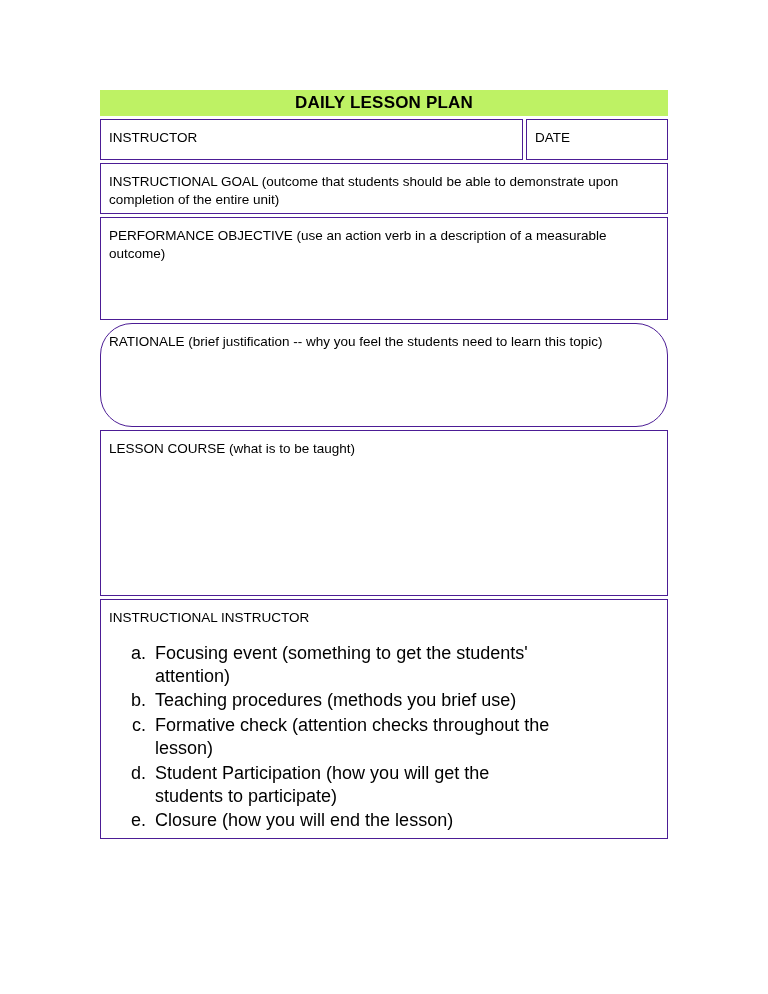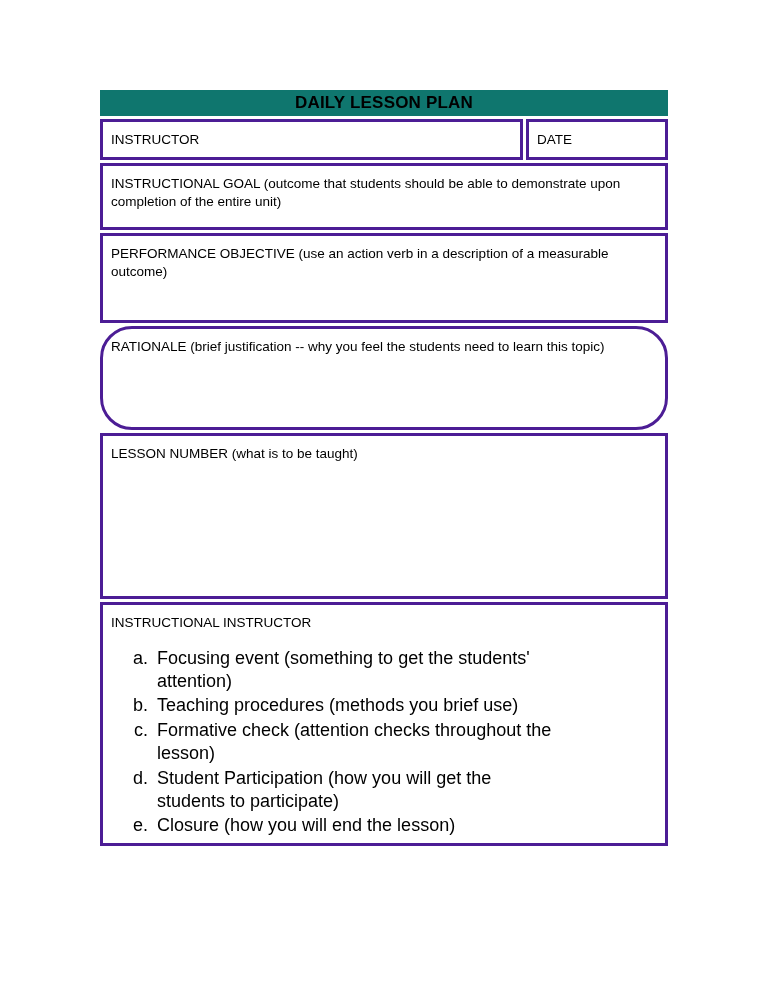--- a/index.html
+++ b/index.html
@@ -26,33 +26,33 @@
   td.banner {
     height: 24px;
     text-align: center;
     vertical-align: middle;
     font-weight: bold;
     font-size: 17px;
     padding: 3px 2px;
     letter-spacing: 0.2px;
   }
   td.cell {
-    border: 3px solid #4c1d95;
+    border: 1px solid #4c1d95;
     vertical-align: top;
     padding: 9px 8px 4px 8px;
     font-size: 13.5px;
     line-height: 1.3;
     background: #ffffff;
     overflow: hidden;
   }
   .h-r1  { height: 41px; }
   .h-r2  { height: 38px; }
   .h-r3  { height: 38px; }
-  .h-goal { height: 67px; }
-  .h-obj  { height: 90px; }
+  .h-goal { height: 51px; }
+  .h-obj  { height: 103px; }
   .h-rat  { height: 104px; border-radius: 32px; }
   .h-cont { height: 166px; }
   .h-proc { height: 182px; }
   .lbl { display: inline; }
   ol.proc-list {
     list-style-type: lower-alpha;
     margin: 15px 0 0 0;
     padding-left: 42px;
     width: 452px;
     font-size: 18px;
@@ -69,21 +69,21 @@
 <div class="page">
   <table class="form-table">
     <colgroup>
       <col style="width:276px">
       <col style="width:144px">
       <col style="width:142px">
     </colgroup>
 
     <tbody>
         <tr>
-      <td colspan="3" class="banner" style="background: #0f766e;">
+      <td colspan="3" class="banner" style="background: #bef264;">
         <span>DAILY LESSON PLAN</span>
       </td>
     </tr>
 
     <tr>
       <td colspan="2" class="cell h-r1">
         <span class="lbl">INSTRUCTOR</span>
       </td>
       <td class="cell h-r1">
         <span class="lbl">DATE</span>
@@ -105,21 +105,21 @@
     </tr>
 
     <tr>
       <td colspan="3" class="cell h-rat">
         <span class="lbl">RATIONALE (brief justification -- why you feel the students need to learn this topic)</span>
       </td>
     </tr>
 
     <tr>
       <td colspan="3" class="cell h-cont">
-        <span class="lbl">LESSON NUMBER (what is to be taught)</span>
+        <span class="lbl">LESSON COURSE (what is to be taught)</span>
       </td>
     </tr>
 
     <tr>
       <td colspan="3" class="cell h-proc">
         <span class="lbl">INSTRUCTIONAL INSTRUCTOR</span>
         <ol class="proc-list">
           <li>Focusing event (something to get the students' attention)</li>
           <li>Teaching procedures (methods you brief use)</li>
           <li>Formative check (attention checks throughout the lesson)</li>

